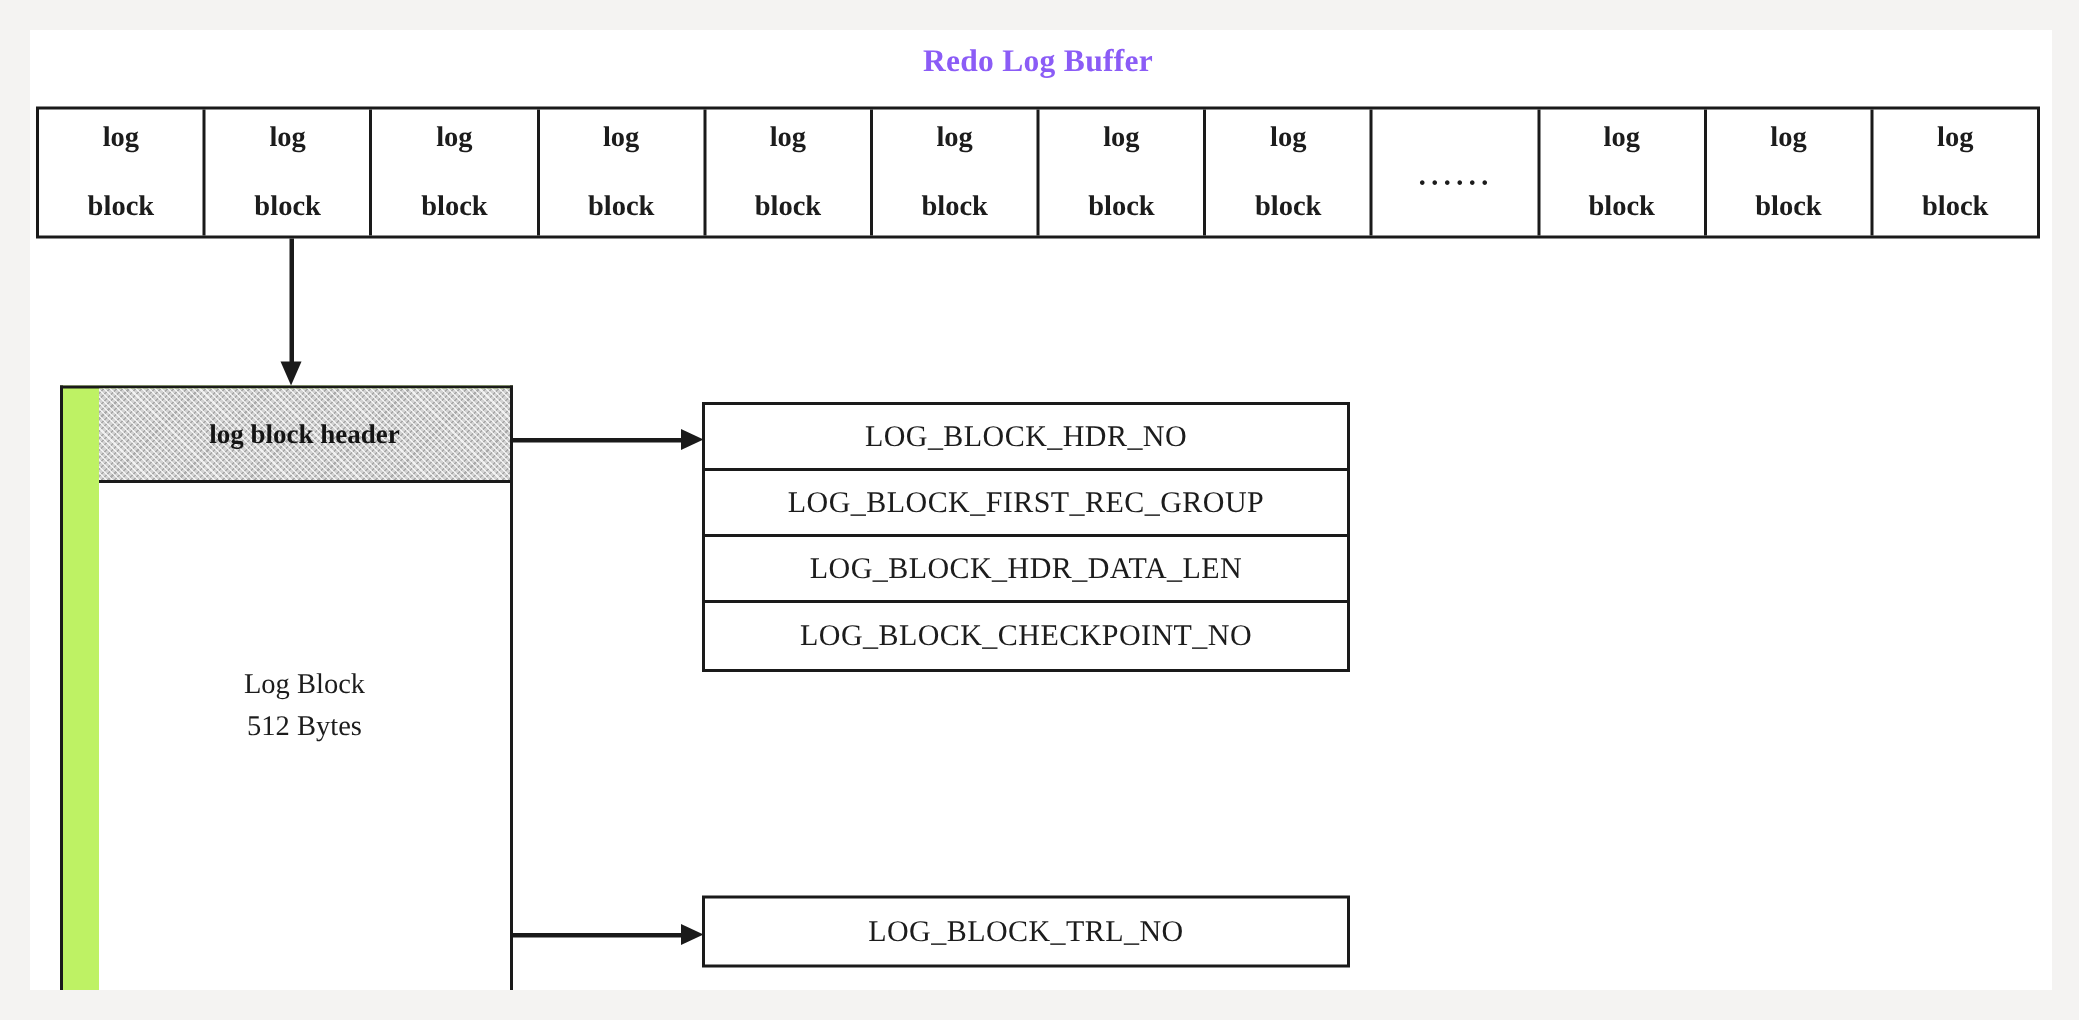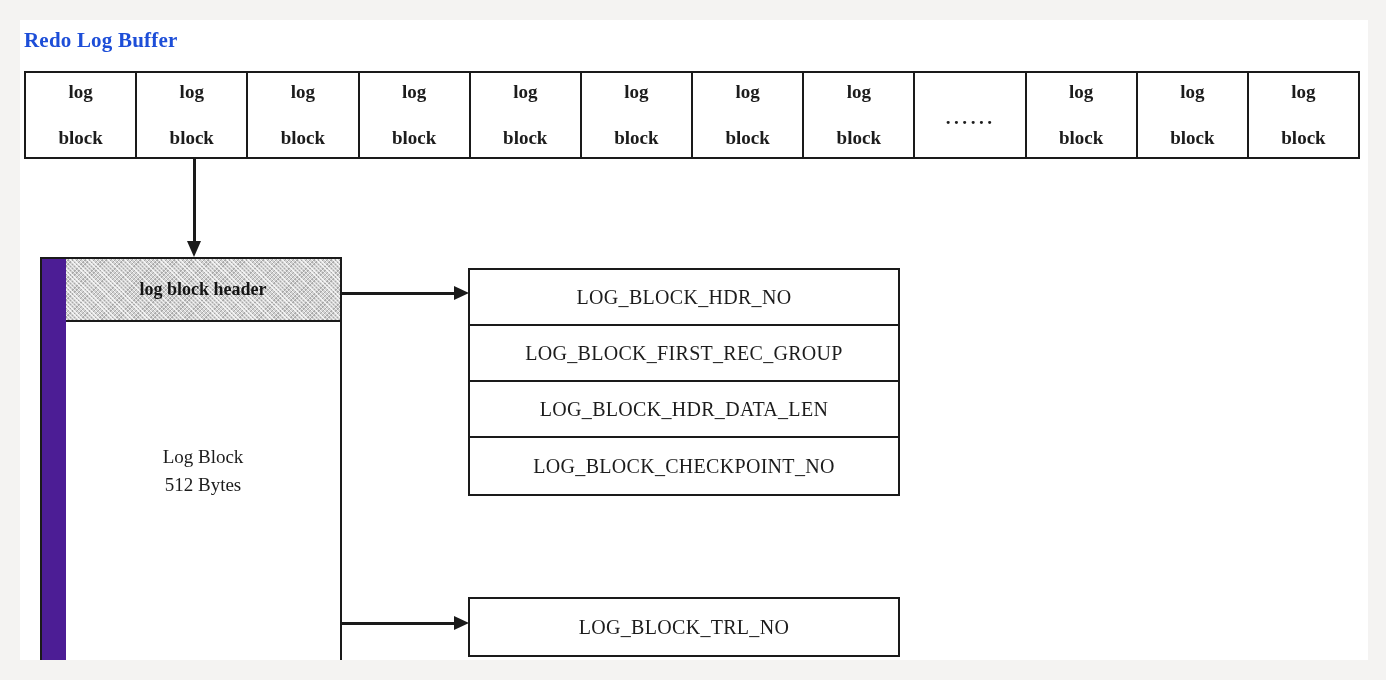--- a/index.html
+++ b/index.html
@@ -30,24 +30,24 @@
     height: 640px;
     background: #ffffff;
   }
 
   
   .title {
     position: absolute;
     left: 24px;
     top: 28px;
     width: 1336px;
-    text-align: left;
+    text-align: center;
     font-size: 21px;
     font-weight: 700;
-    color: #1d4ed8;
+    color: #8b5cf6;
     letter-spacing: 0.2px;
     font-family: "Liberation Serif", "DejaVu Serif", serif;
   }
 
   
   .buffer-strip {
     position: absolute;
     left: 24px;
     top: 71px;
     width: 1336px;
@@ -110,21 +110,21 @@
   
   .block-struct {
     position: absolute;
     left: 40px;
     top: 257px;
     width: 302px;
     height: 403px;
     border: 2.5px solid #1a1a1a;
     border-bottom: none;
     box-sizing: border-box;
-    background: #4c1d95;
+    background: #bef264;
     display: flex;
     flex-direction: column;
     padding-left: 24px;
   }
   .bs-header, .bs-tailer {
     height: 63px;
     flex: 0 0 auto;
     display: flex;
     align-items: center;
     justify-content: center;
@@ -186,21 +186,21 @@
     position: absolute;
     left: 468px;
     border: 2.5px solid #1a1a1a;
     box-sizing: border-box;
     background: #fff;
     width: 432px;
   }
   #header-fields { top: 268px; }
   #tailer-fields { top: 597px; }
   .field-row {
-    height: 56px;
+    height: 44px;
     border-bottom: 2.5px solid #1a1a1a;
     box-sizing: border-box;
     display: flex;
     align-items: center;
     justify-content: center;
     font-size: 20px;
     color: #1c1c1c;
     letter-spacing: 0.3px;
   }
   .field-row:last-child { border-bottom: none; }

